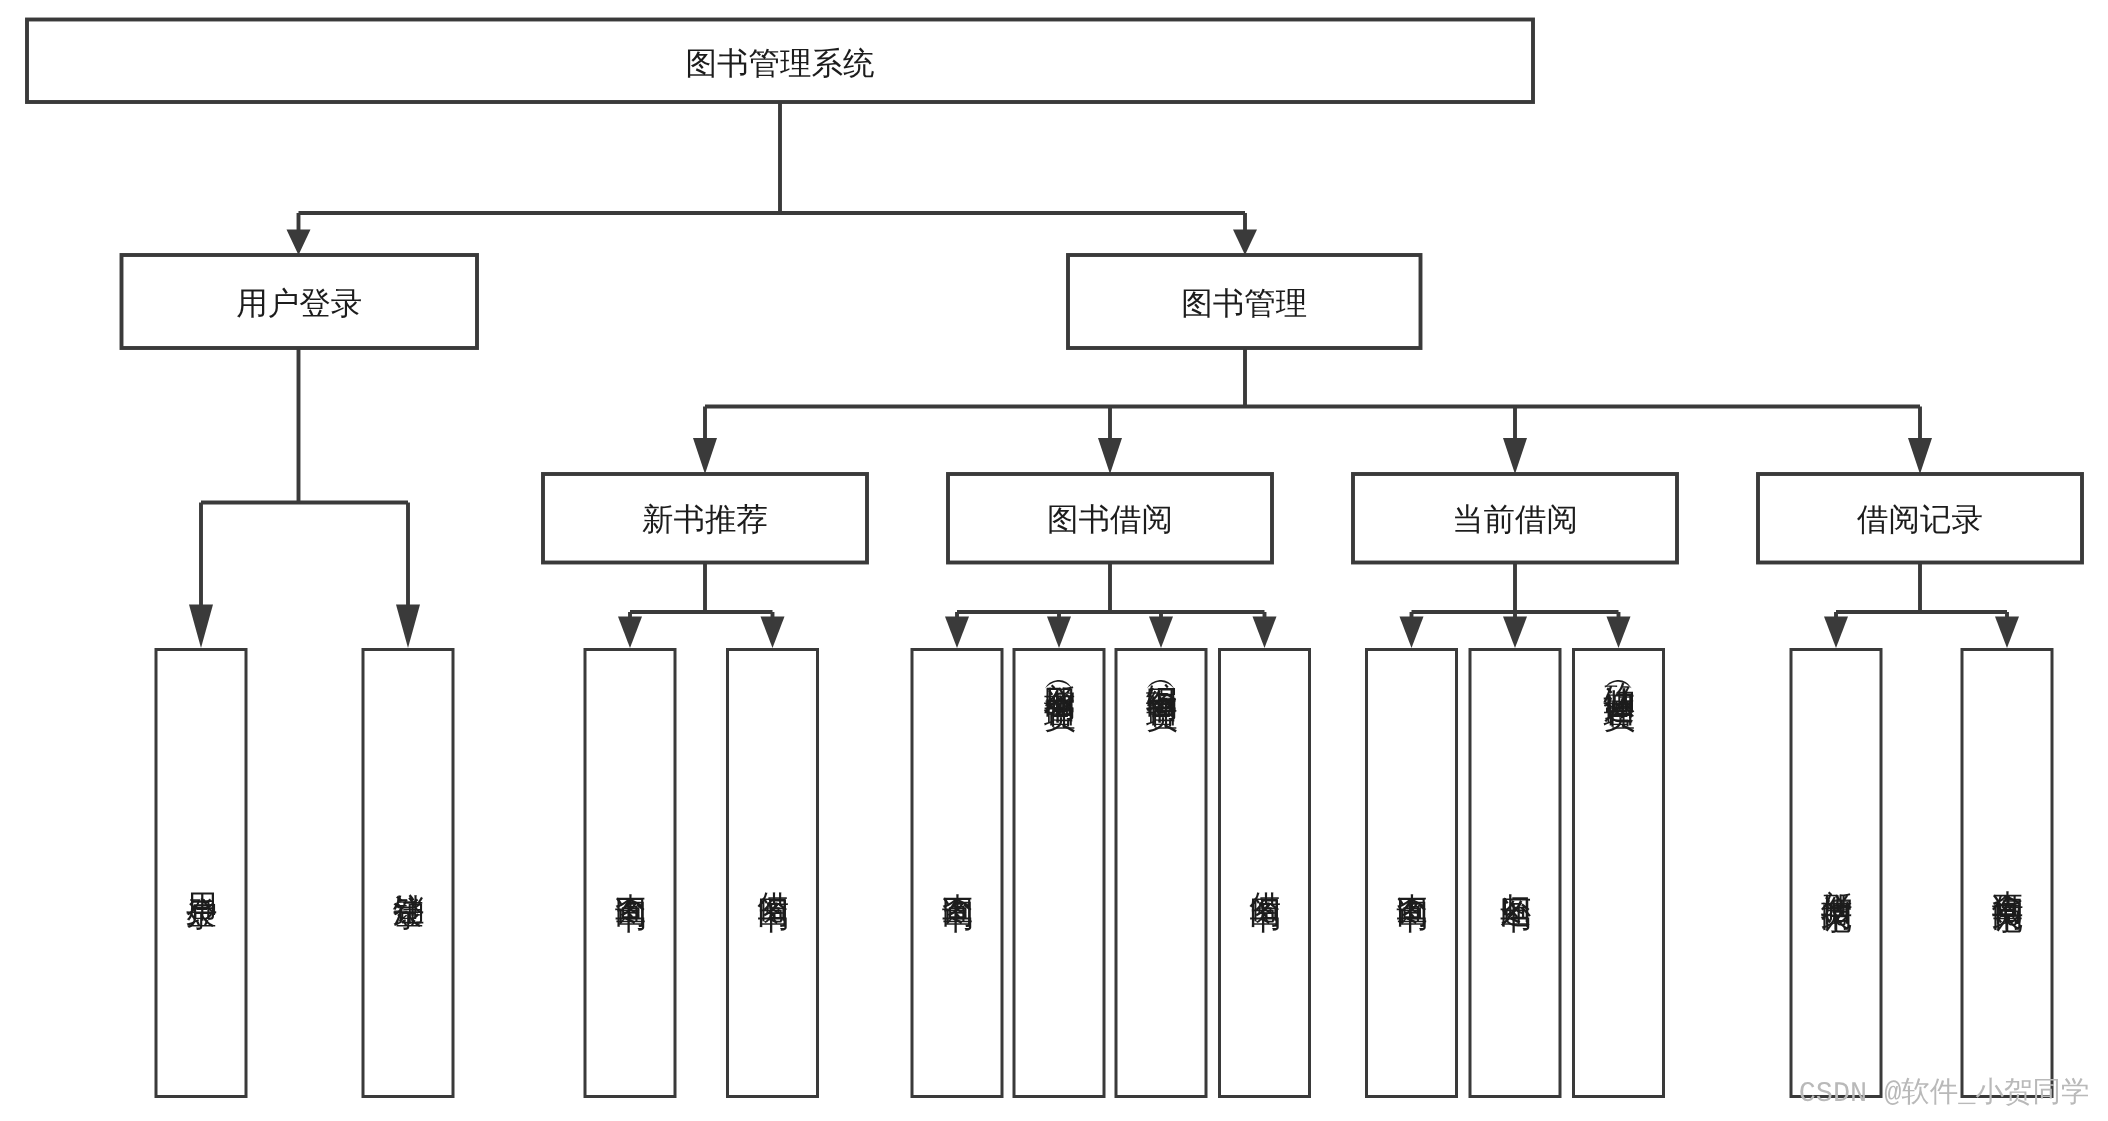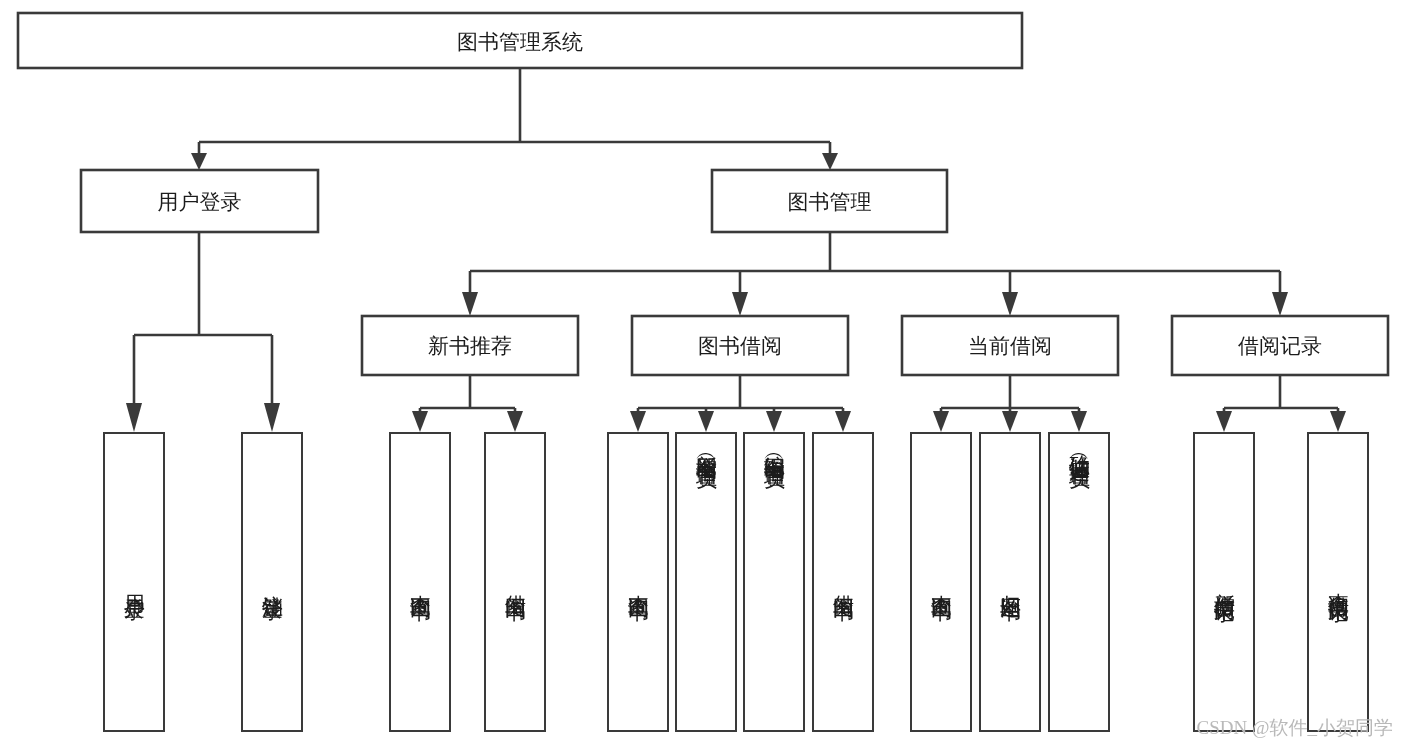--- a/index.html
+++ b/index.html
@@ -76,21 +76,21 @@
     margin-top: auto;
     margin-bottom: auto;
   }
   .leaf-text.topped {
     margin-top: 4px;
   }
   #watermark {
     position: absolute;
     right: 12px;
     bottom: 6px;
-    font-family: Liberation Serif, serif;
+    font-family: Liberation Mono, monospace;
     font-size: 19px;
     color: #b9b9b9;
     white-space: nowrap;
     user-select: none;
     pointer-events: none;
   }
 </style>
 </head>
 <body>
 

